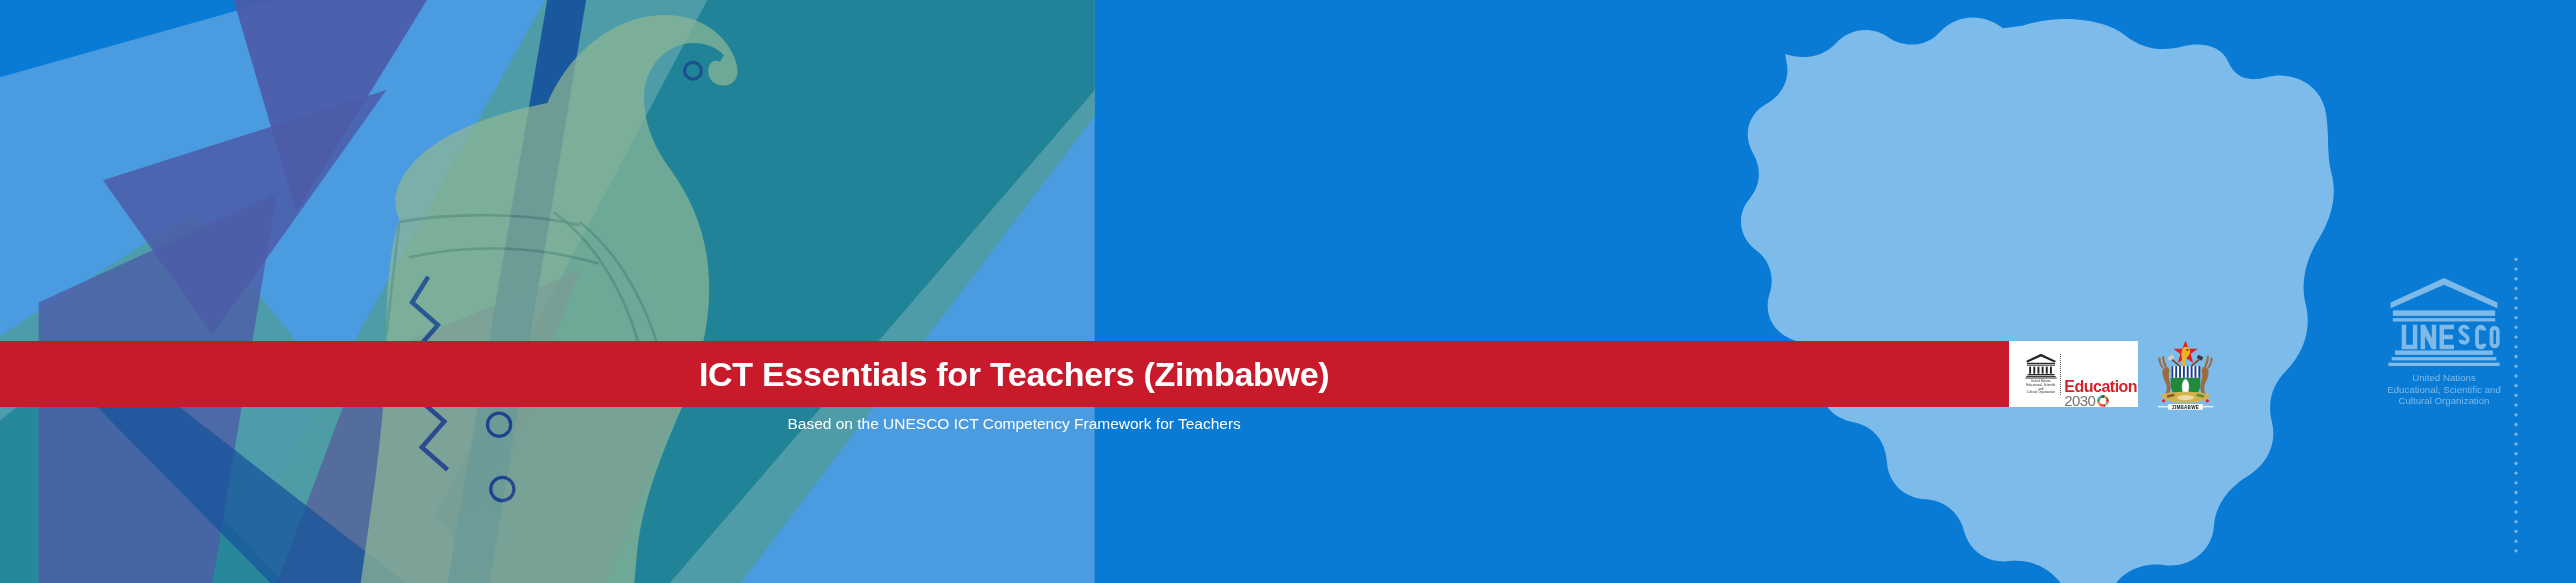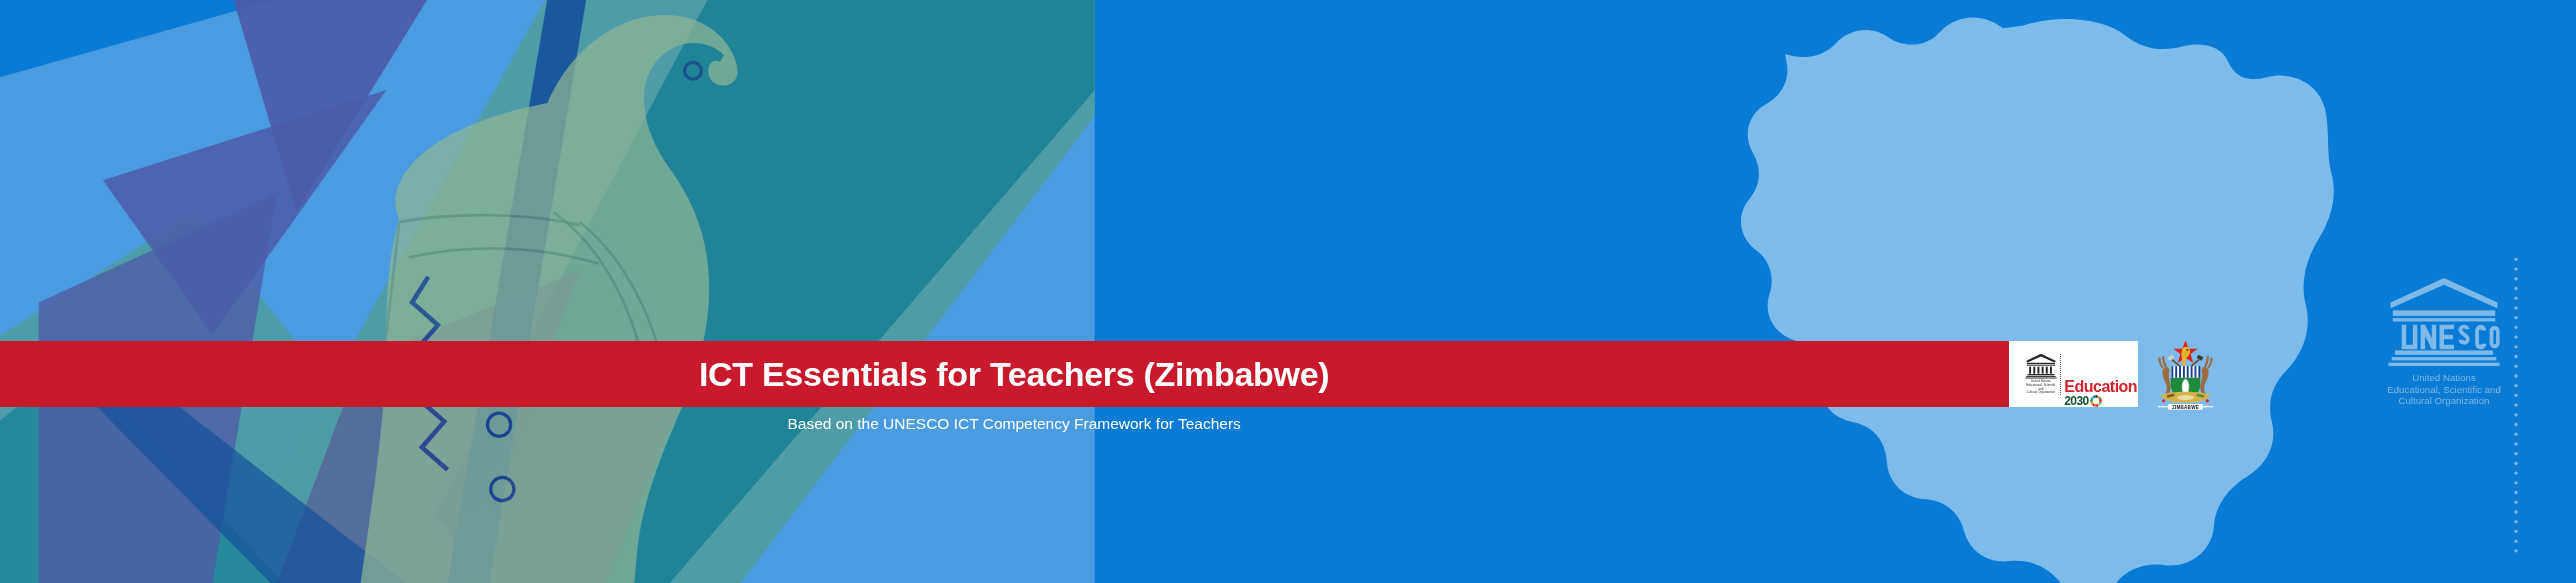--- a/index.html
+++ b/index.html
@@ -79,21 +79,21 @@
     width:0; height:41px; margin:0 3.2px 0 2.6px;
     border-left:0.6px dotted #555;
   }
   .edu-wordmark { display:flex; flex-direction:column;margin-top:40px; }
   .edu-word {
     font-size:16px; font-weight:bold; color:#D2232A;
     line-height:0.92; letter-spacing:-0.5px;
   }
   .edu-row2 { display:flex; align-items:center; }
   .edu-2030 {
-    font-size:12px; font-weight:bold; color:#14532d;
+    font-size:15px; font-weight:normal; color:#737373;
     line-height:0.92; letter-spacing:-0.6px;
   }
   .sdg-wheel { width:14px; height:14px; margin-left:0.6px; }
 
   
   #coat-of-arms {
     position:absolute;
     left:2145px; top:334px;
     width:81px; height:81px;
     z-index:45;

